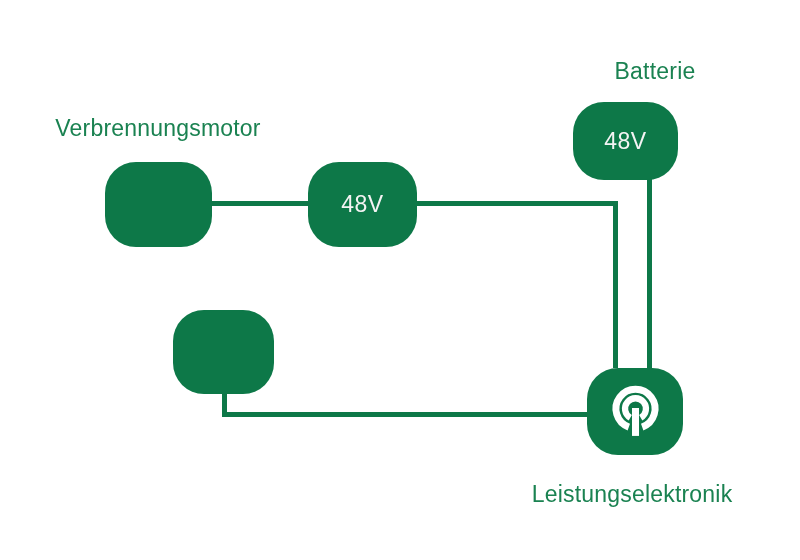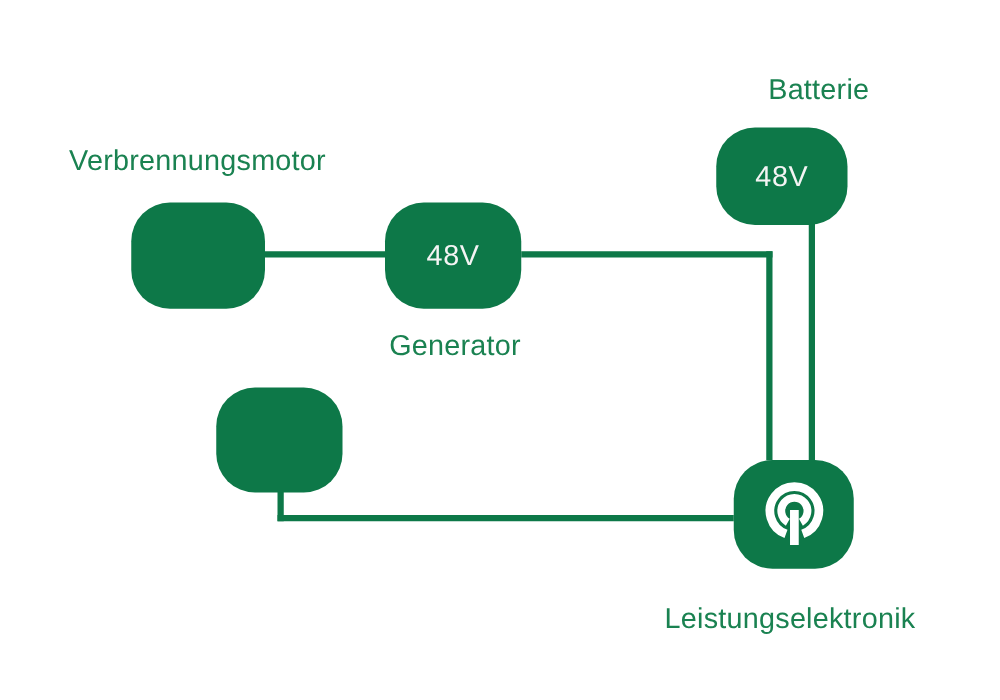--- a/index.html
+++ b/index.html
@@ -68,21 +68,20 @@
     align-items: center;
     justify-content: center;
   }
 </style>
 </head>
 <body>
 
 <div class="canvas">
 
   <div class="node-label label-verbrennungsmotor">Verbrennungsmotor</div>
-  <div class="node-label label-generator">Generator</div>
   <div class="node-label label-batterie">Batterie</div>
   <div class="node-label label-leistungselektronik">Leistungselektronik</div>
 
   <div class="edge seg-vm-gen"></div>
   <div class="edge seg-gen-le-h"></div>
   <div class="edge seg-gen-le-v"></div>
   <div class="edge seg-bat-le-v"></div>
   <div class="edge seg-em-stub"></div>
   <div class="edge seg-em-le-h"></div>
 

